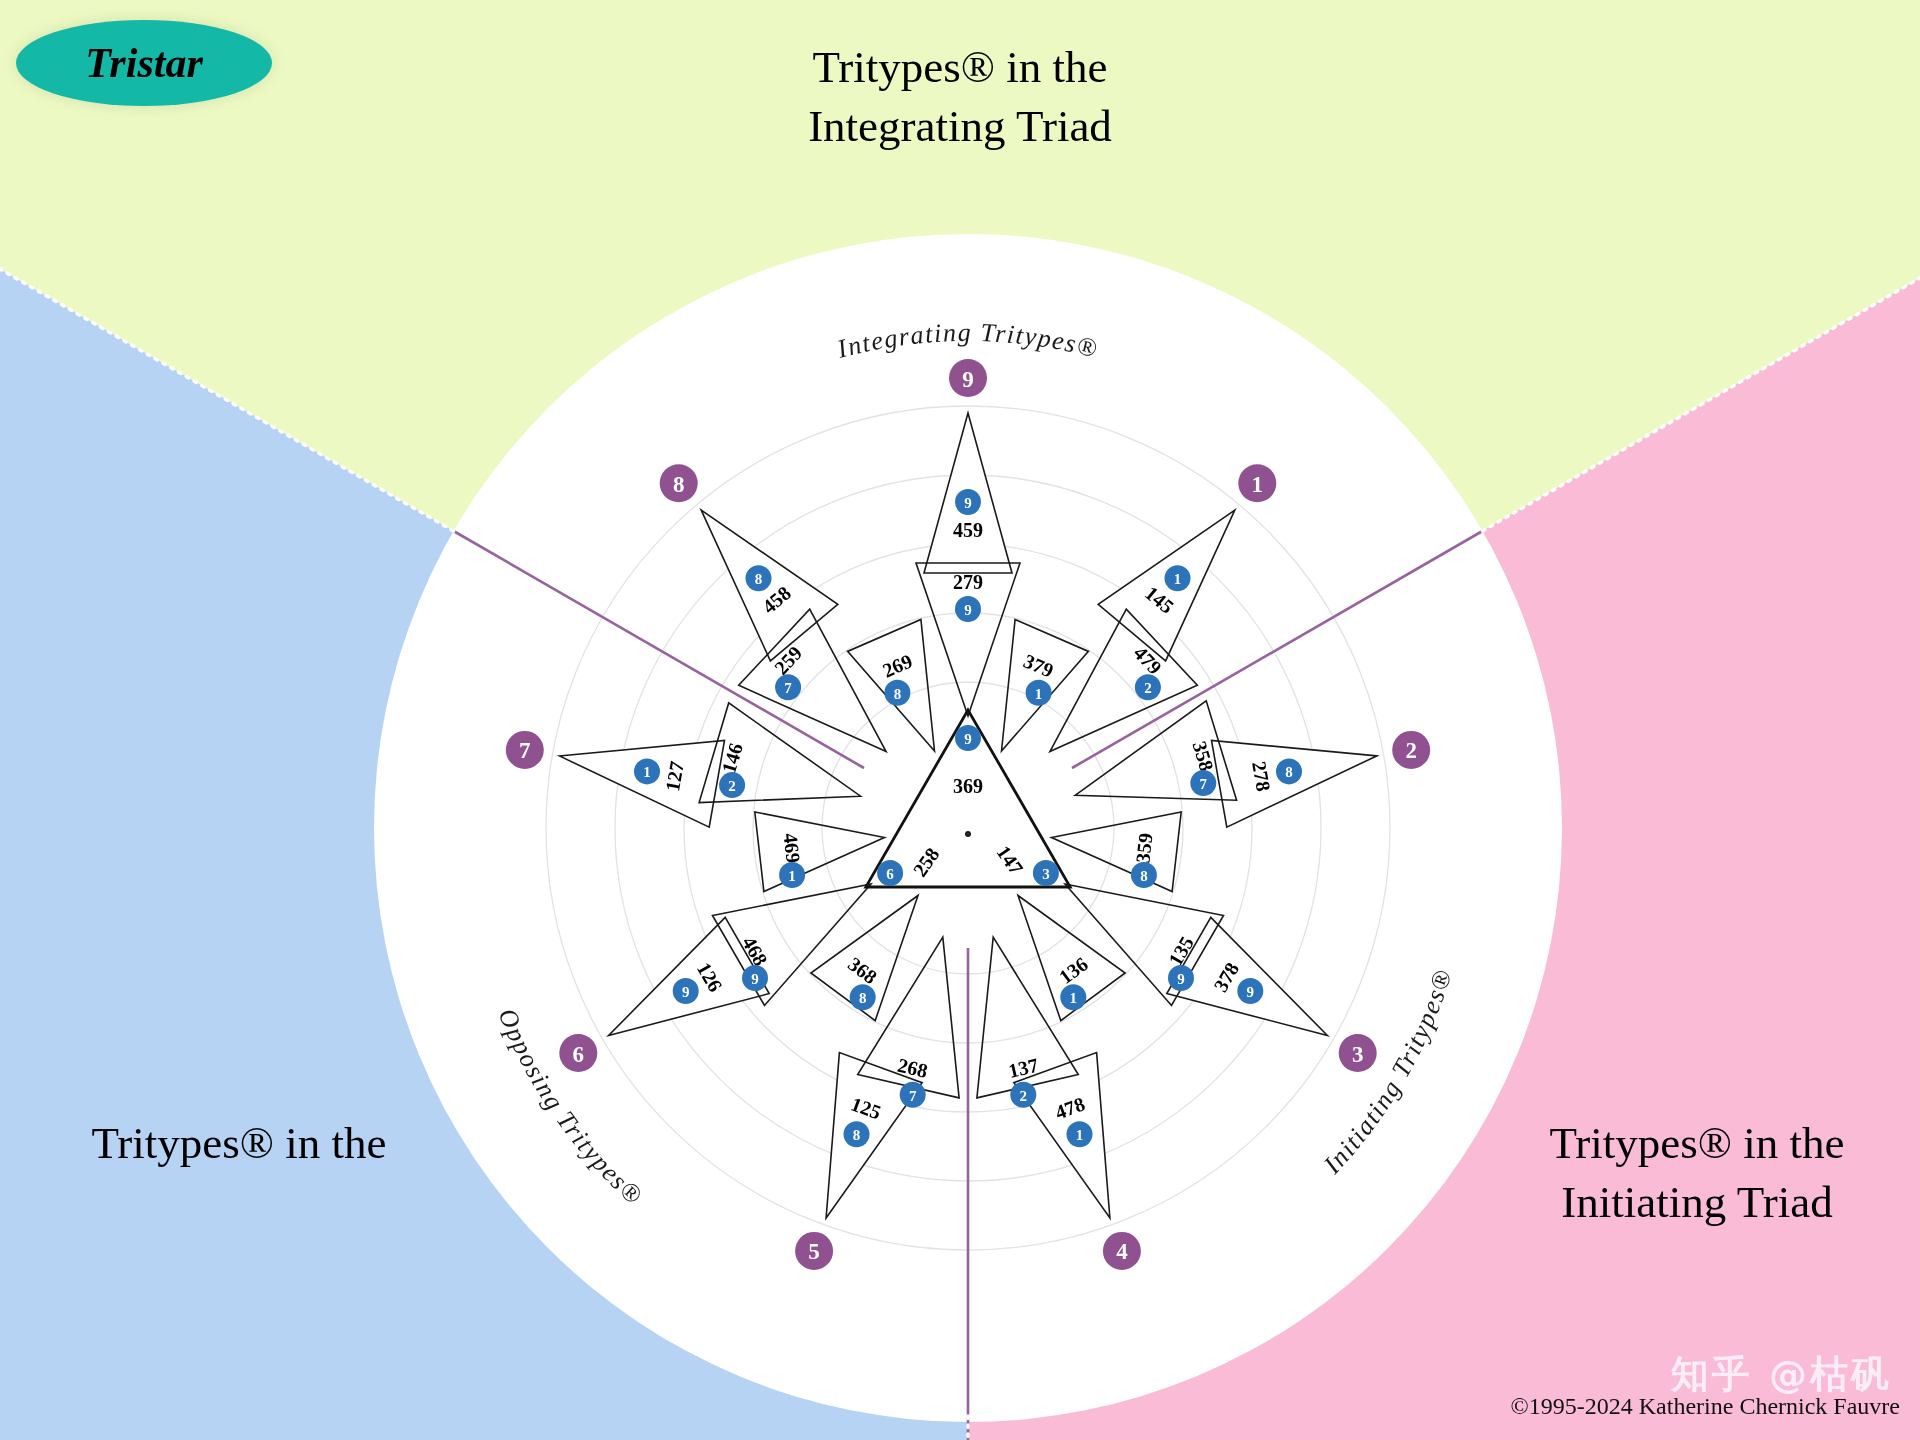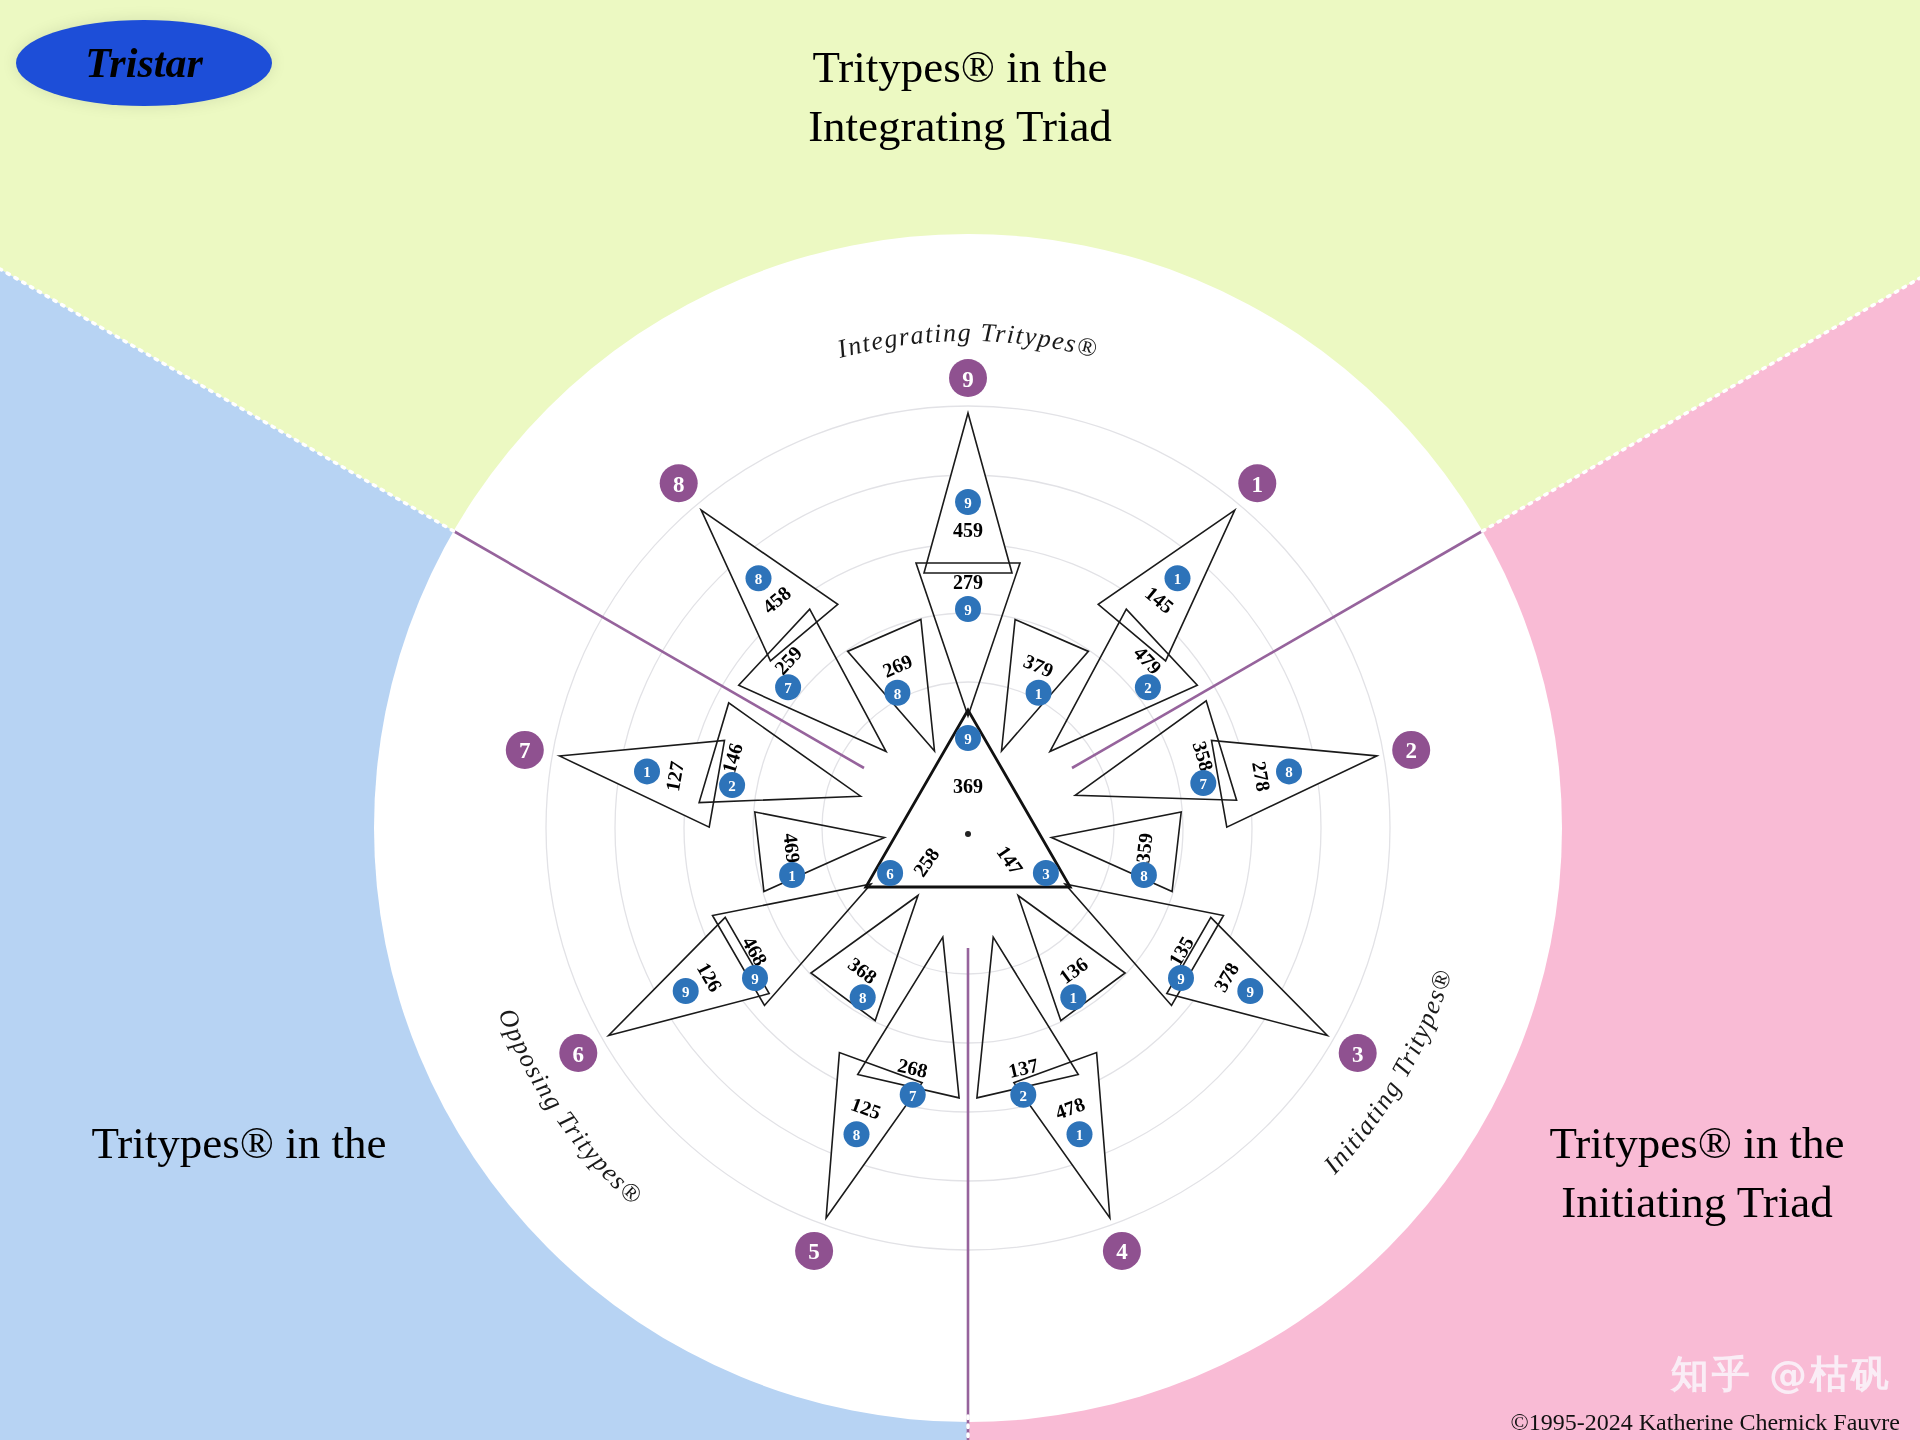--- a/index.html
+++ b/index.html
@@ -12,33 +12,33 @@
   .title {
     position:absolute; text-align:center; font-size:45px; color:#000;
     line-height:1.30; font-family:"Liberation Serif", serif;margin-top:12px;
   }
   #title-top   { left:50%; transform:translateX(-50%); top:26px; width:760px; }
   #title-left  { left:0px;    top:1102px; width:478px; }
   #title-right { left:1452px; top:1102px; width:490px; }
 
   .badge {
     position:absolute; left:16px; top:20px; width:256px; height:86px;
-    background:#1d4ed8; border-radius:50%;
+    background:#14b8a6; border-radius:50%;
     display:flex; align-items:center; justify-content:center;
     box-shadow:0 0 16px rgba(0,0,0,0.10);
     font-weight:bold; font-style:italic; font-size:42px; color:#000;
   }
 
   .watermark {
     position:absolute; right:28px; bottom:40px; font-size:38px; font-weight:bold;
     letter-spacing:3px; color:rgba(250,248,253,0.82);
     font-family:"DejaVu Sans", sans-serif;
   }
   .copyright {
-    position:absolute; right:20px; bottom:4px; font-size:24px; color:#111;
+    position:absolute; right:20px; bottom:20px; font-size:24px; color:#111;
     font-family:"Liberation Serif", serif;
   }
 
   
   .arc-text      { font:italic 26px "Liberation Serif", serif; fill:#1a1a1a; letter-spacing:1.5px; }
   .tritype-label { font:bold 20px "Liberation Serif", serif; fill:#000; }
   .blue-num      { font:bold 15px "Liberation Serif", serif; fill:#fff; }
   .point-num     { font:bold 23px "Liberation Serif", serif; fill:#fff; }
 </style>
 </head>

